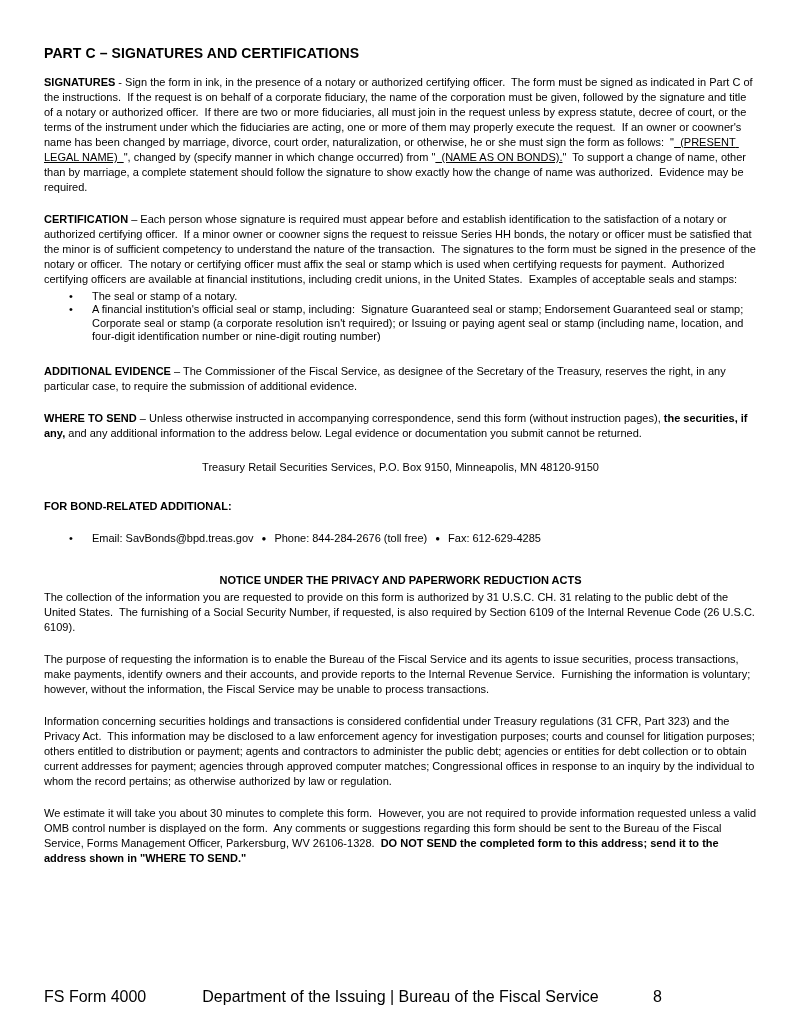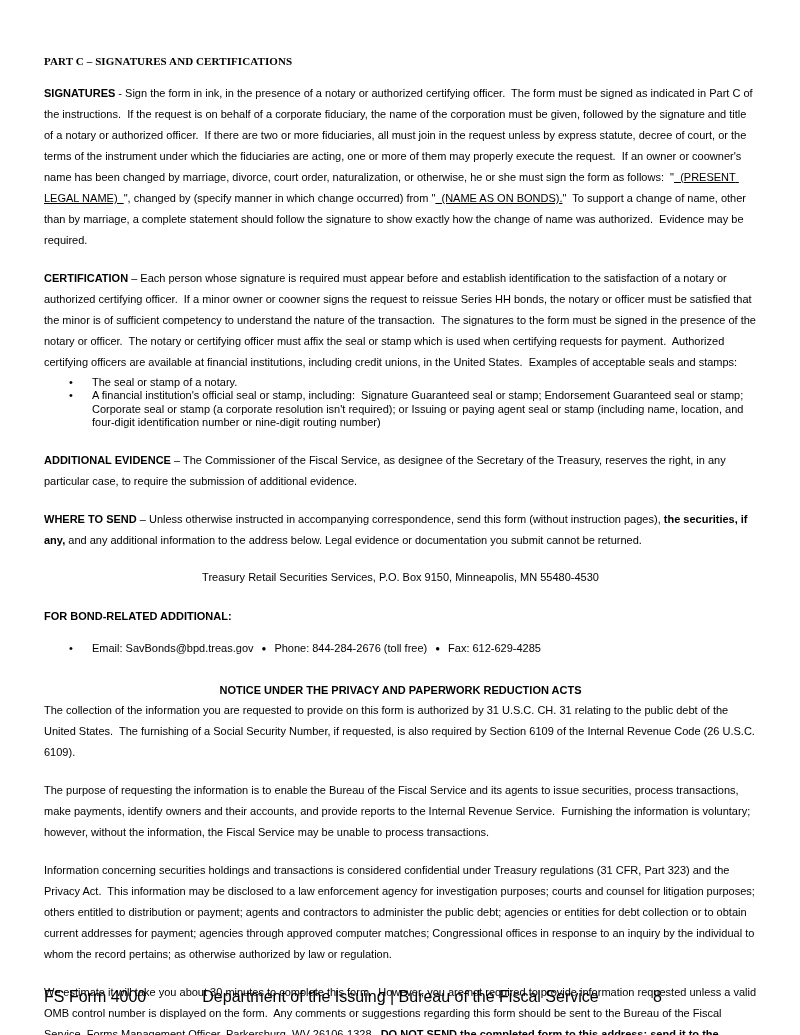--- a/index.html
+++ b/index.html
@@ -12,30 +12,29 @@
     font-family: "Liberation Sans", sans-serif;
     color: #000000;
     -webkit-font-smoothing: antialiased;
   }
   .page {
     position: absolute;
     inset: 0;
     padding: 38px 43px 0 44px;
   }
   .part-heading {
-    font-size: 11px;
+    font-size: 14px;
     font-weight: bold;
     line-height: 15px;
-    margin: 16px 0 14px 0;
+    margin: 8px 0 14px 0;
     letter-spacing: 0.1px;
-    font-family: Liberation Serif, serif;
   }
   .para {
     font-size: 11px;
-    line-height: 21px;
+    line-height: 15px;
     margin: 0 0 17px 0;
     white-space: pre-wrap;
   }
   .para.tight { margin-bottom: 3px; }
   .b { font-weight: bold; }
   .u { text-decoration: underline; }
   ul.bullets {
     list-style: none;
     margin: 0 0 20px 0;
     padding: 0;
@@ -106,21 +105,21 @@
 
   <ul class="bullets">
     <li>The seal or stamp of a notary.</li>
     <li>A financial institution's official seal or stamp, including:  Signature Guaranteed seal or stamp; Endorsement Guaranteed seal or stamp; Corporate seal or stamp (a corporate resolution isn't required); or Issuing or paying agent seal or stamp (including name, location, and four-digit identification number or nine-digit routing number)</li>
   </ul>
 
   <p class="para"><span class="b">ADDITIONAL EVIDENCE</span><span> – The Commissioner of the Fiscal Service, as designee of the Secretary of the Treasury, reserves the right, in any particular case, to require the submission of additional evidence.</span></p>
 
   <p class="para"><span class="b">WHERE TO SEND</span><span> – Unless otherwise instructed in accompanying correspondence, send this form (without instruction pages), </span><span class="b">the securities, if any,</span><span> and any additional information to the address below. Legal evidence or documentation you submit cannot be returned.</span></p>
 
-  <div class="address">Treasury Retail Securities Services, P.O. Box 9150, Minneapolis, MN 55480-4530</div>
+  <div class="address">Treasury Retail Securities Services, P.O. Box 9150, Minneapolis, MN 48120-9150</div>
 
   <h2 class="inquiries-heading">FOR BOND-RELATED ADDITIONAL:</h2>
 
   <ul class="bullets contact-list">
     <li>
       <span class="lbl">Email:</span><span>SavBonds@bpd.treas.gov</span><span class="dot">●</span><span class="lbl">Phone:</span><span>844-284-2676 (toll free)</span><span class="dot">●</span><span class="lbl">Fax:</span><span>612-629-4285</span>
     </li>
   </ul>
 
   <h2 class="notice-heading">NOTICE UNDER THE PRIVACY AND PAPERWORK REDUCTION ACTS</h2>

